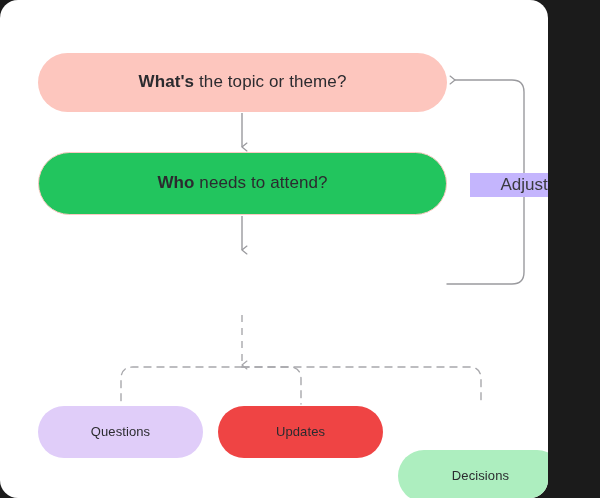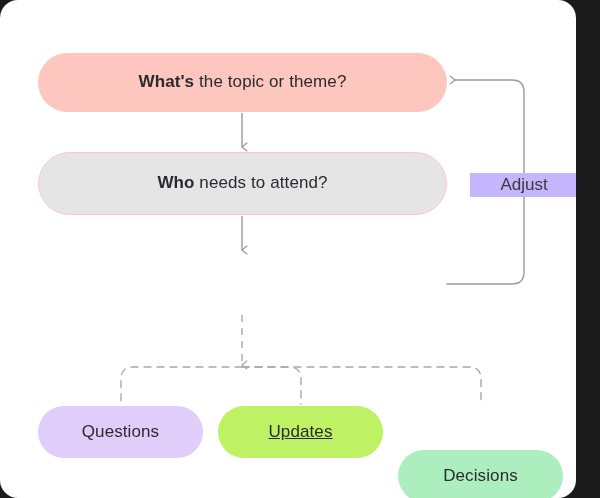--- a/index.html
+++ b/index.html
@@ -9,21 +9,20 @@
     background: #1b1b1b;
   }
   #root {
     position: relative;
     width: 548px;
     height: 498px;
     background: #ffffff;
     border-radius: 18px;
     overflow: hidden;
     font-family: "Liberation Sans", sans-serif;
-    padding-left: 28px;
     -webkit-font-smoothing: antialiased;
   }
   #connectors {
     position: absolute;
     left: 0;
     top: 0;
     width: 600px;
     height: 498px;
     pointer-events: none;
   }
@@ -44,39 +43,39 @@
 
   
   #node-topic {
     left: 38px; top: 53px; width: 409px; height: 59px;
     border-radius: 30px;
     background: #fdc6be;
   }
   #node-attendees {
     left: 38px; top: 152px; width: 409px; height: 63px;
     border-radius: 32px;
-    background: #e5e5e5;
+    background: #22c55e;
     border: 1.4px solid #fbc9c2;
   }
   #node-gather {
     left: 38px; top: 255px; width: 409px; height: 59px;
     border-radius: 30px;
     background: #bee3fc;
   }
 
   
   .leaf {
     top: 406px;
     height: 52px;
     border-radius: 26px;
-    font-size: 17px;
+    font-size: 13px;
     font-weight: 400;
   }
   #node-questions { left: 38px;  width: 165px; background: #e0cdf9; }
-  #node-updates   { left: 218px; width: 165px; background: #bef264; text-decoration: underline; }
+  #node-updates   { left: 218px; width: 165px; background: #ef4444; }
   #node-decisions { left: 398px; width: 165px; background: #adeebf; margin-top: 44px; }
 
   
   #label-adjust {
     position: absolute;
     left: 470px;
     top: 173px;
     width: 108px;
     height: 24px;
     display: flex;

